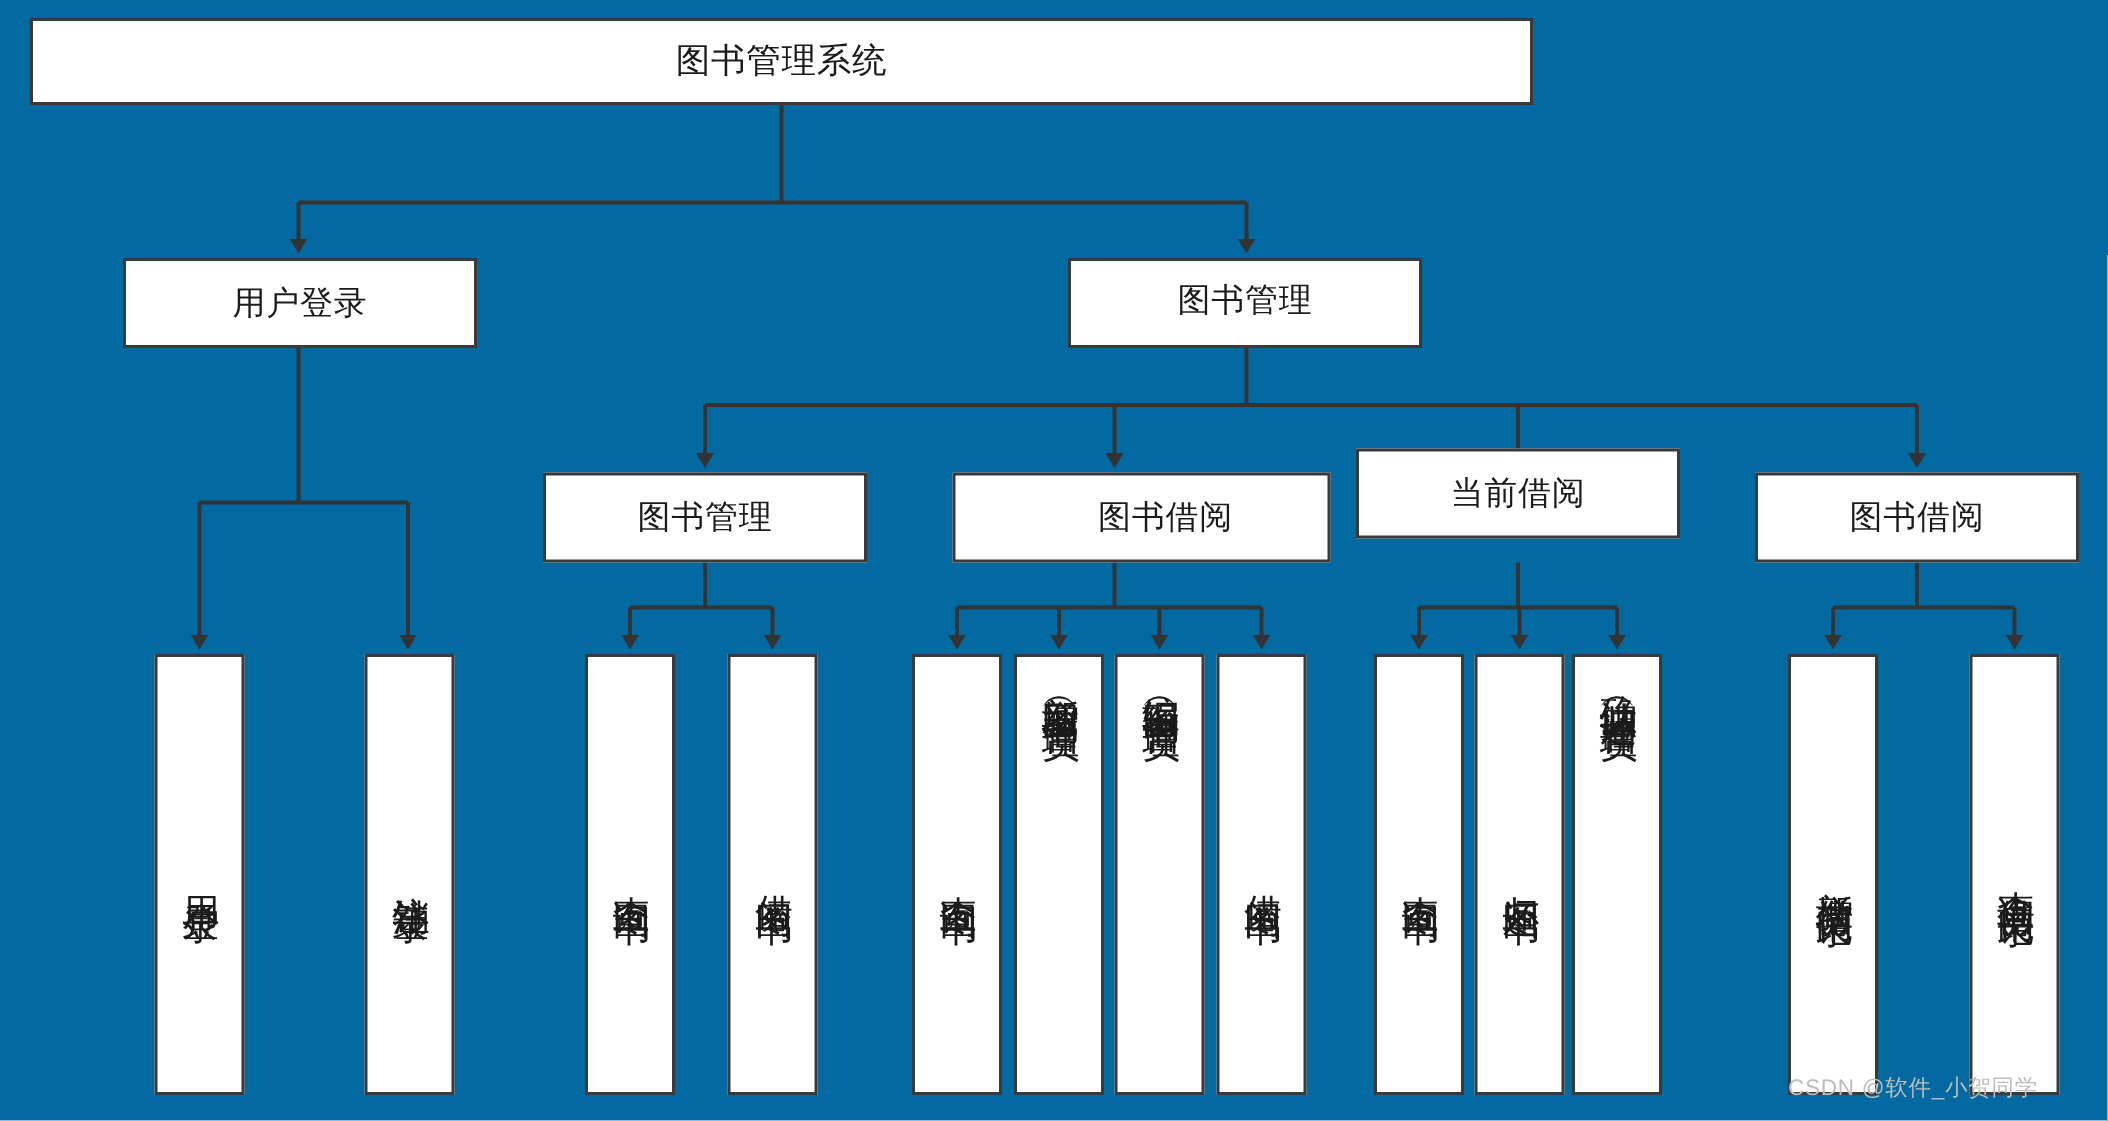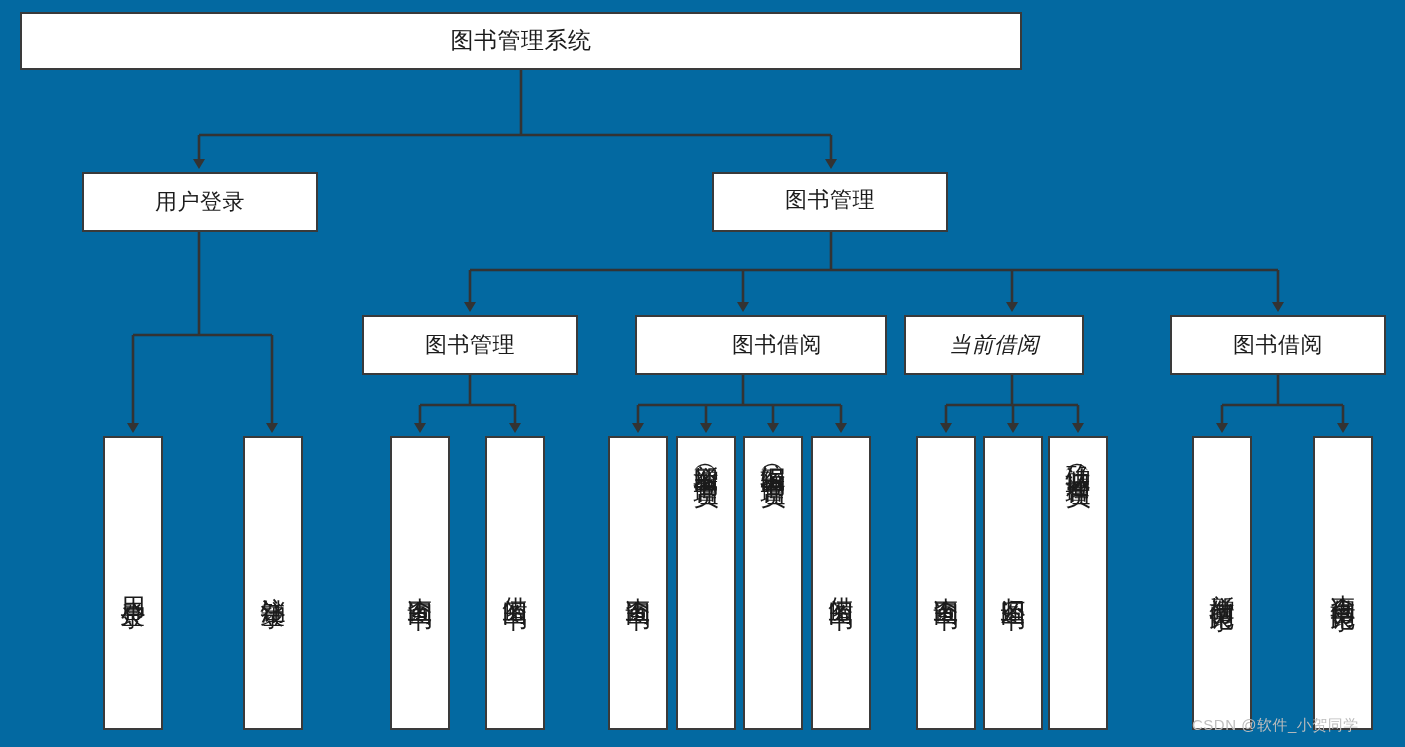--- a/index.html
+++ b/index.html
@@ -146,21 +146,21 @@
   </div>
 
   <div class="node horizontal" style="left:362px; top:315px; width:216px; height:60px;">
     <span class="node-label">图书管理</span>
   </div>
 
   <div class="node horizontal" style="left:635px; top:315px; width:252px; height:60px;padding-left:32px;">
     <span class="node-label">图书借阅</span>
   </div>
 
-  <div class="node horizontal" style="left:904px; top:315px; width:180px; height:60px;font-style:italic;">
+  <div class="node horizontal" style="left:904px; top:299px; width:216px; height:60px;">
     <span class="node-label">当前借阅</span>
   </div>
 
   <div class="node horizontal" style="left:1170px; top:315px; width:216px; height:60px;">
     <span class="node-label">图书借阅</span>
   </div>
 
   <div class="node vertical centered" style="left:103px; top:436px; width:60px; height:294px;">
     <span class="node-label">用户登录</span>
   </div>

